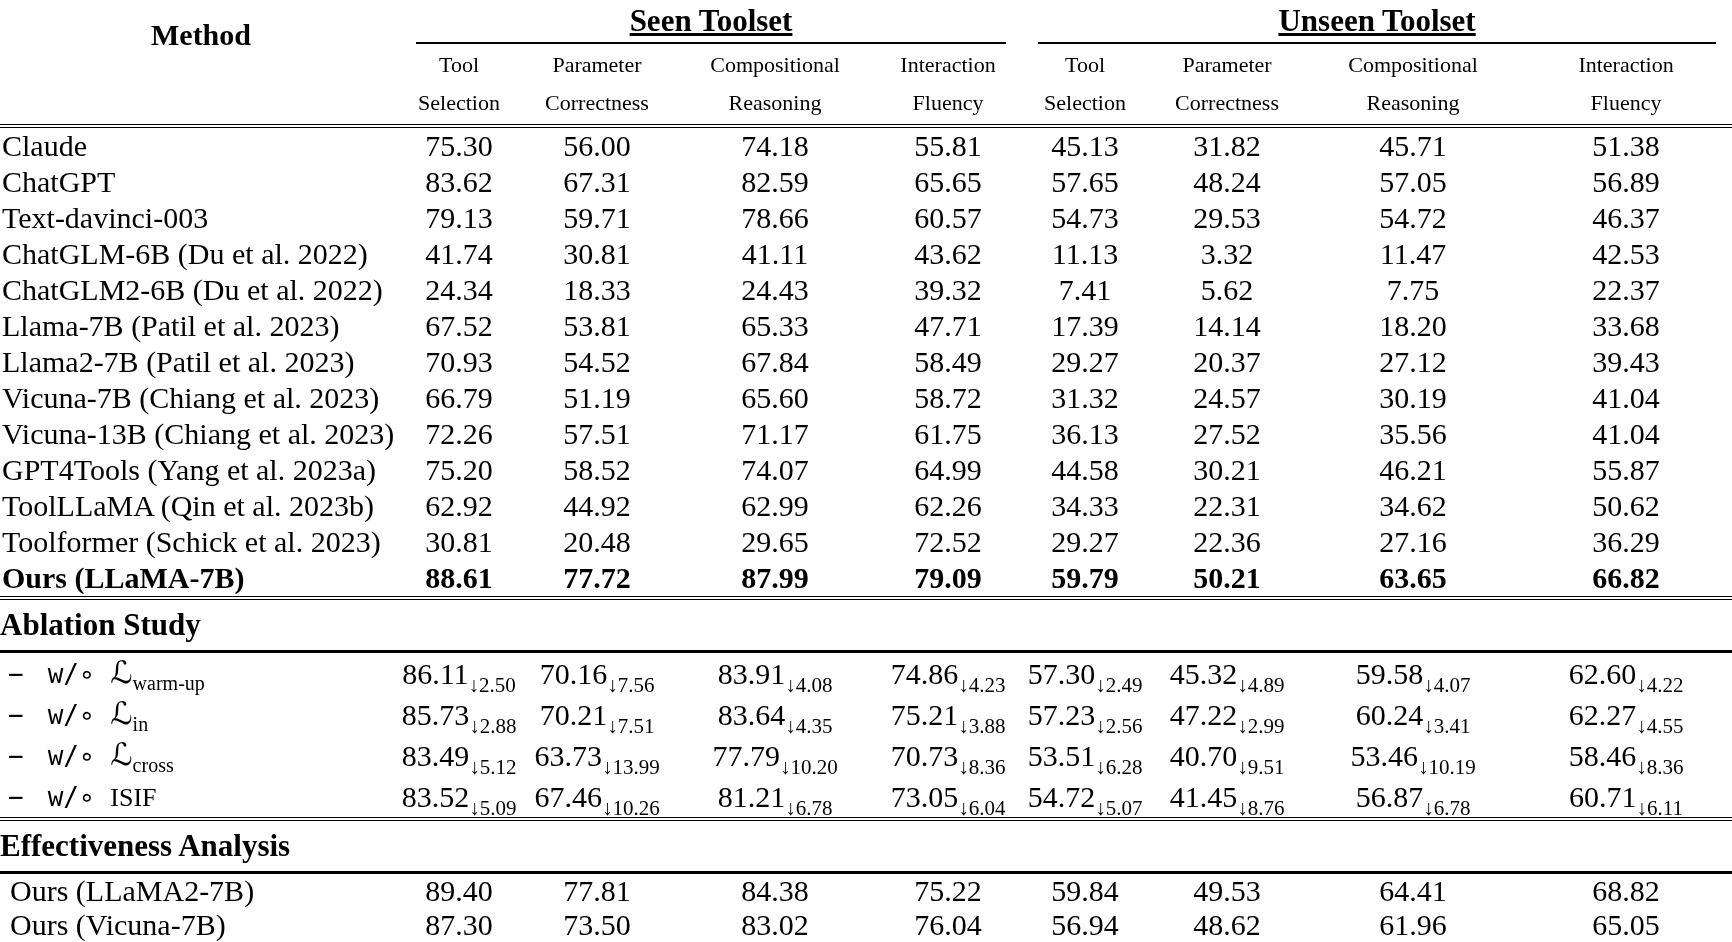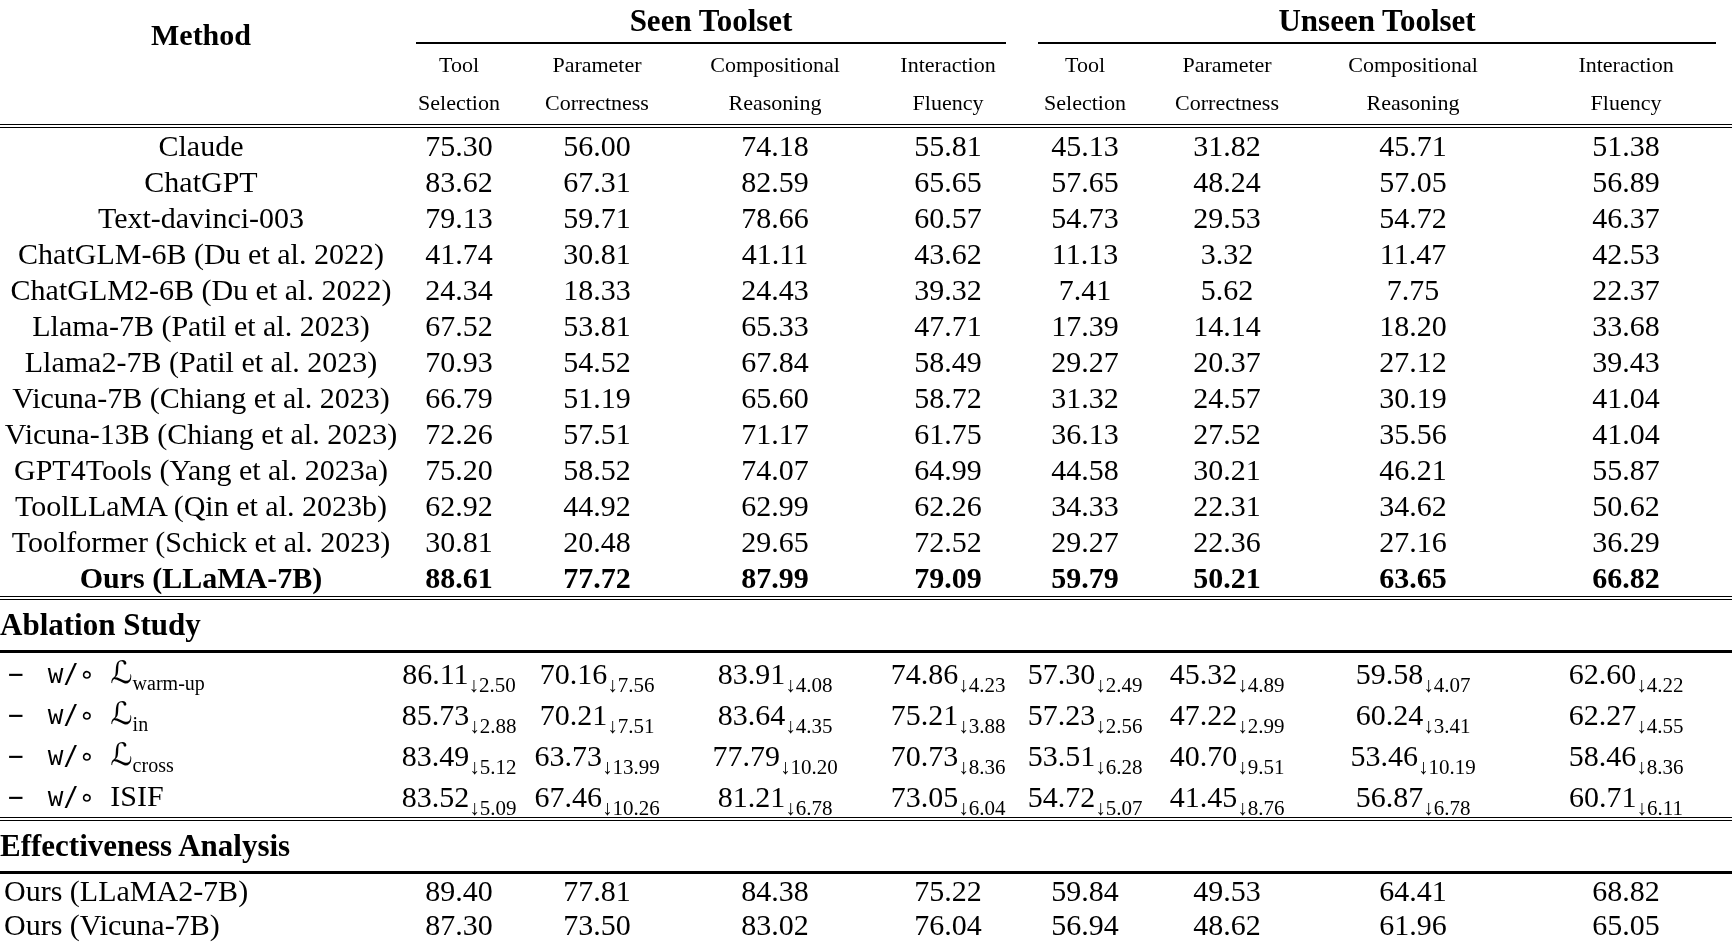--- a/index.html
+++ b/index.html
@@ -13,35 +13,35 @@
     width:1732px; margin:0;
     border-bottom:6px double #000;
   }
   th, td { padding:0; margin:0; font-weight:normal; vertical-align:middle; }
 
   
   tr.group-row th { height:44px; vertical-align:top; }
   .group-label {
     font-weight:bold; font-size:31px; line-height:38px;
     text-align:center; margin:2px 16px 0 16px;
-    border-bottom:2px solid #000; padding-bottom:2px;
+    border-bottom:2px solid #000; padding-bottom:2px;text-decoration:underline;
   }
   th.method-th {
     text-align:center; font-weight:bold; font-size:30px;
     vertical-align:middle; padding:18px 0 0 2px;
   }
   tr.metric-row th {
     font-size:22px; text-align:center; height:80px;
   }
   tr.metric-row th div { line-height:38px; }
   tr.metric-row th, tr.metric-row ~ th, th.method-th { border-bottom:4px double #000; }
 
   
   tr.data-row td { font-size:30px; height:36px; line-height:36px; }
-  tr.data-row td.method { text-align:center; padding-left:2px; white-space:nowrap; }
+  tr.data-row td.method { text-align:left; padding-left:2px; white-space:nowrap; }
   tr.data-row td.val { text-align:center; }
   tr.data-row.bold td { font-weight:bold; }
 
   
   tr.band td {
     border-top:4px double #000; border-bottom:3px solid #000;
     font-weight:bold; font-size:31px; text-align:left;
     height:50px; line-height:50px;
   }
 
@@ -49,26 +49,26 @@
   tr.abl-row td { height:39px; line-height:39px; font-size:30px; }
   tr.abl-row td.method { text-align:left; padding-left:8px; white-space:nowrap; }
   tr.abl-row td.val { text-align:center; }
   .abl-dash, .abl-wo {
     font-family:"DejaVu Sans Mono","Liberation Mono",monospace;
     font-size:26px;
   }
   .abl-dash { margin-right:24px; }
   .script-l { font-size:31px; font-family:"DejaVu Serif","DejaVu Sans",serif; }
   .abl-sub { font-size:20px; vertical-align:-7px; line-height:0; }
-  .isif-text { font-size:30px; }
+  .isif-text { font-size:26px; }
   sub.drop { font-size:21px; line-height:0; vertical-align:-8px; }
 
   
   tr.eff-row td { height:34px; line-height:34px; font-size:30px; }
-  tr.eff-row td.method { text-align:left; padding-left:4px; white-space:nowrap; }
+  tr.eff-row td.method { text-align:left; padding-left:10px; white-space:nowrap; }
   tr.eff-row td.val { text-align:center; }
 </style>
 </head>
 <body>
 
 <table class="results">
   <colgroup>
     <col style="width:400px">
     <col style="width:118px">
       <col style="width:158px">

